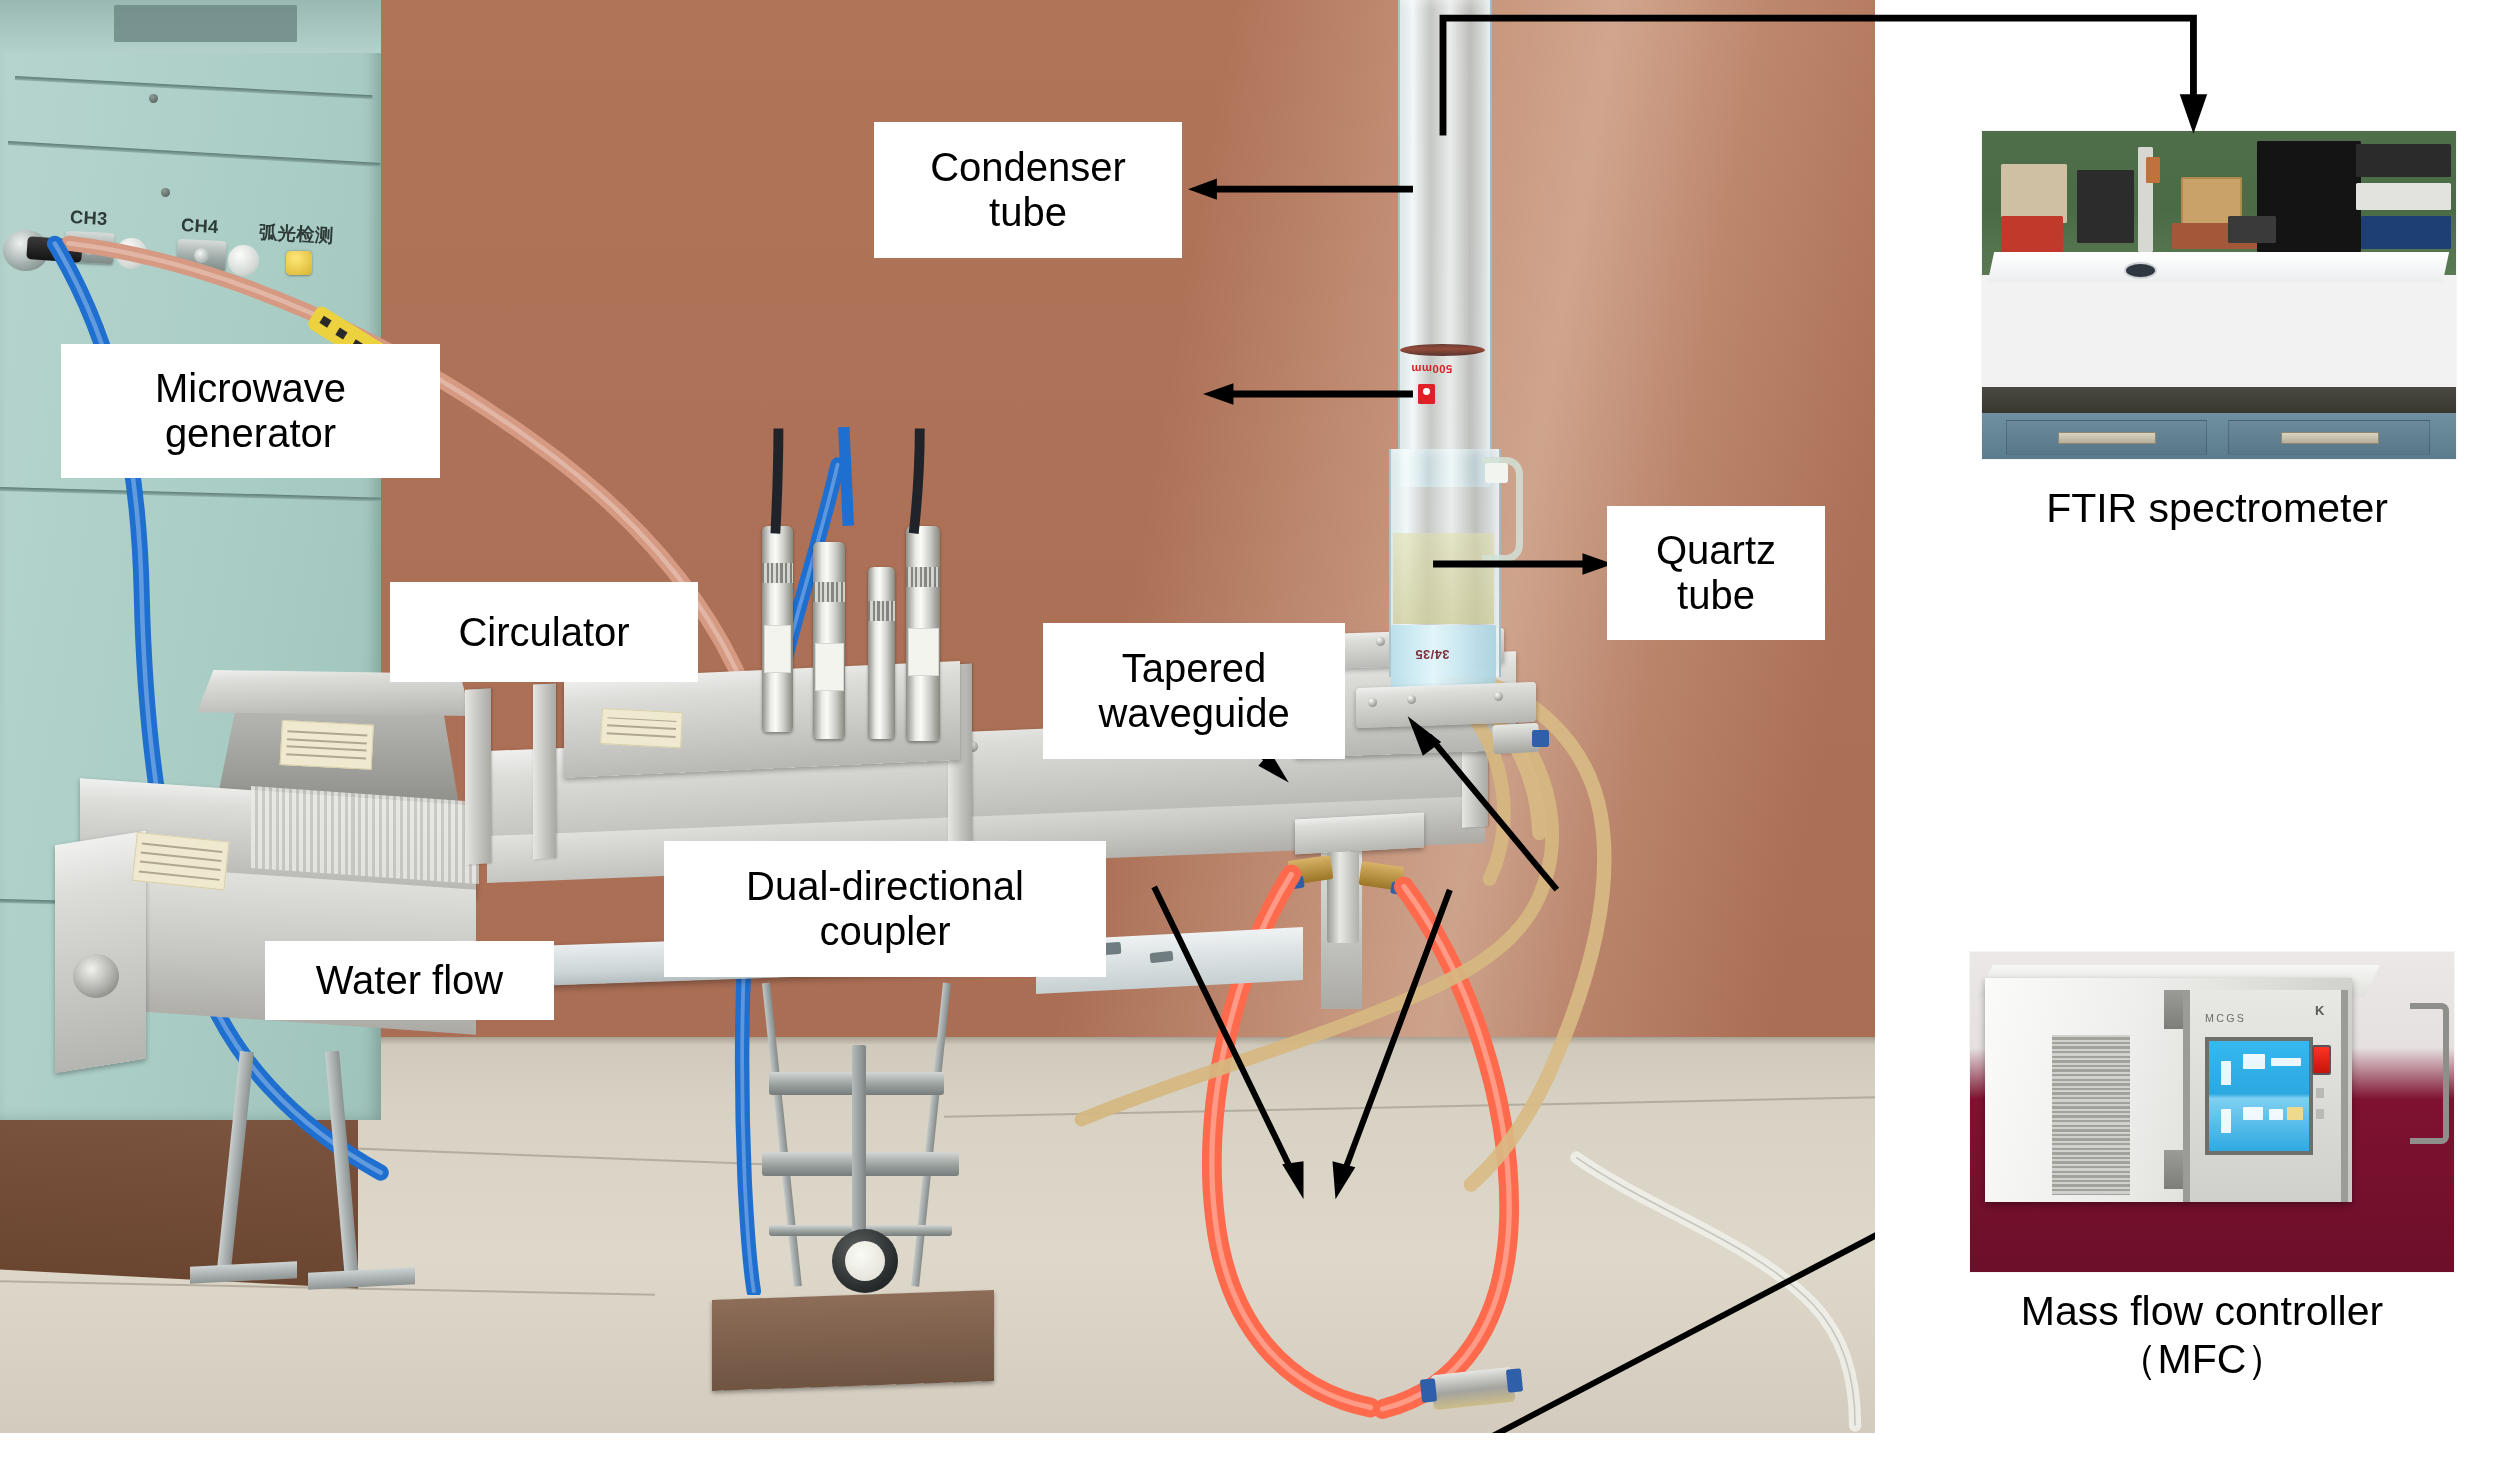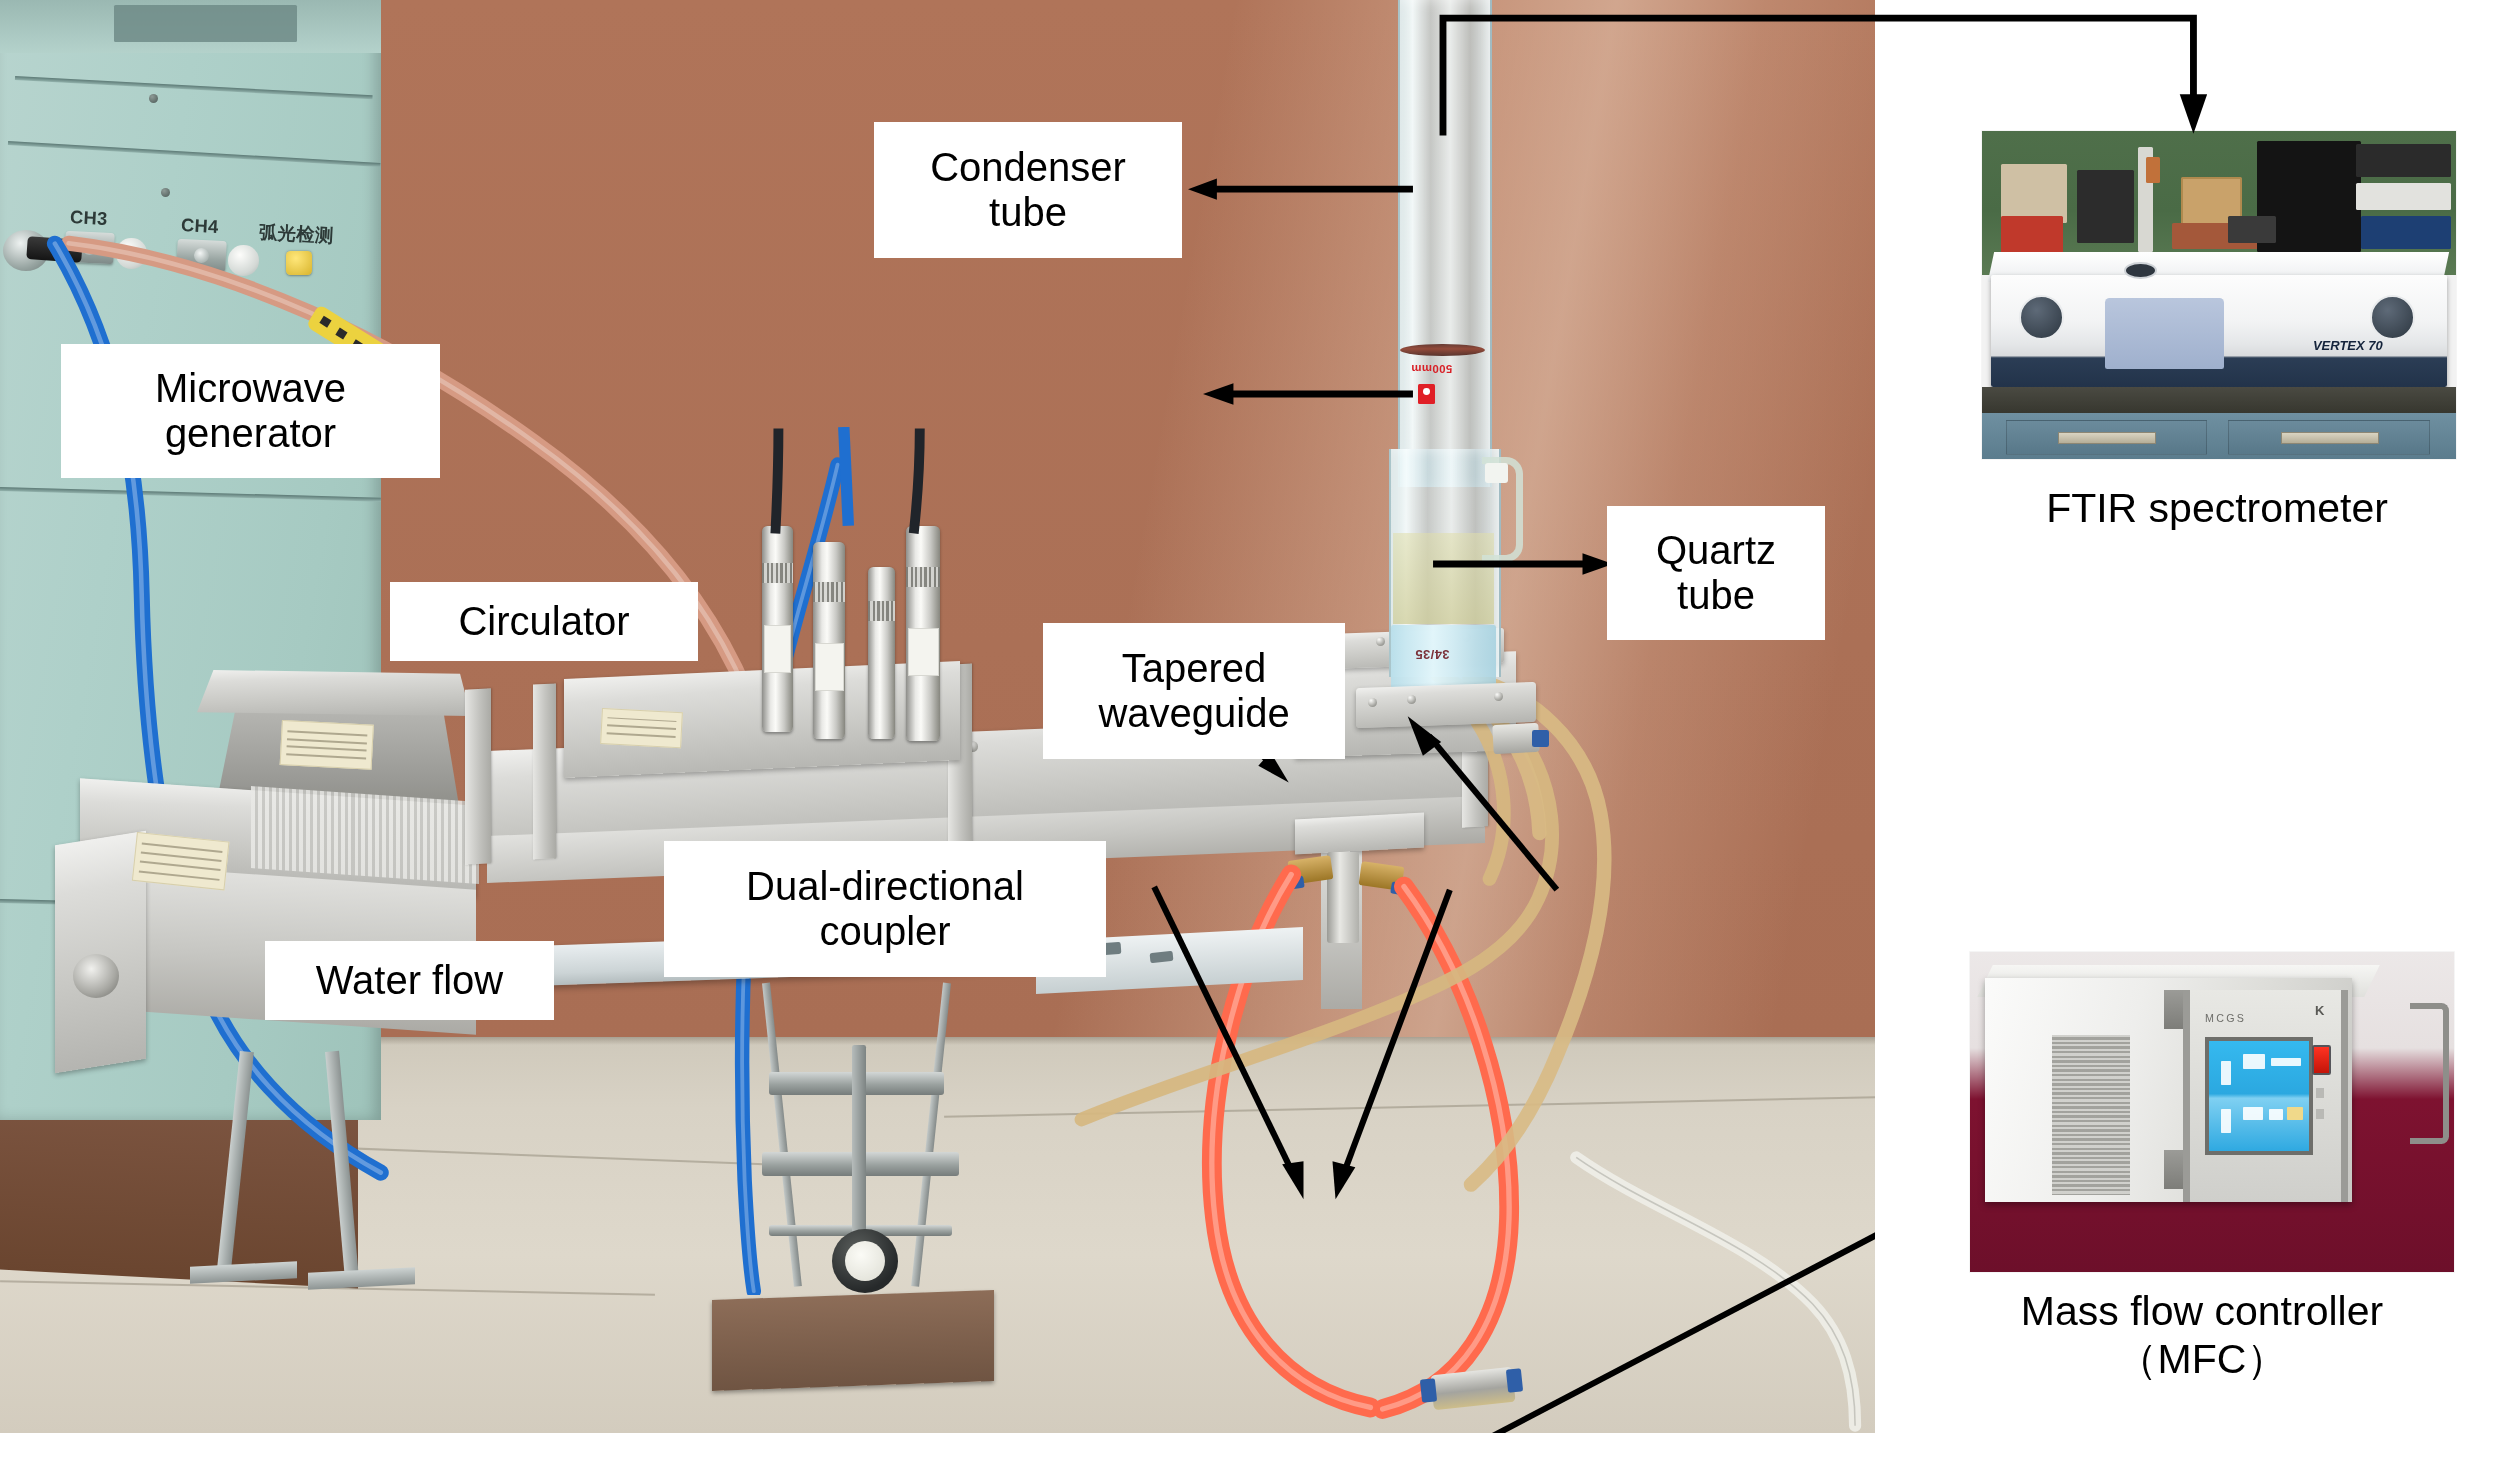--- a/index.html
+++ b/index.html
@@ -619,21 +619,21 @@
       <svg width="427" height="228" viewBox="0 0 560 300">
         <line x1="10" y1="290" x2="556" y2="4" stroke="#000" stroke-width="8"></line>
       </svg>
     </div>
 
   </div>
 
   <div class="callout" style="left:61px;top:344px;width:379px;height:134px;">Microwave
 generator</div>
 
-  <div class="callout" style="left:390px;top:582px;width:308px;height:79px;">Circulator</div>
+  <div class="callout" style="left:390px;top:582px;width:308px;height:100px;">Circulator</div>
 
   <div class="callout" style="left:265px;top:941px;width:289px;height:79px;">Water flow</div>
 
   <div class="callout" style="left:664px;top:841px;width:442px;height:136px;">Dual-directional
 coupler</div>
 
   <div class="callout" style="left:1043px;top:623px;width:302px;height:136px;">Tapered
 waveguide</div>
 
   <div class="callout" style="left:874px;top:122px;width:308px;height:136px;">Condenser
@@ -662,26 +662,20 @@
     <div class="ftir-clutter" style="left:34.5%;top:8%;width:3%;height:8%;background:#c1713a;border-radius:1.5px;"></div>
     <div class="ftir-clutter" style="left:42%;top:14%;width:12%;height:16%;background:#c9a26a;border:2.3px solid #b08a4e;"></div>
     <div class="ftir-clutter" style="left:40%;top:28%;width:20%;height:8%;background:#a4583a;"></div>
     <div class="ftir-clutter" style="left:58%;top:3%;width:22%;height:34%;background:#141414;"></div>
     <div class="ftir-clutter" style="left:79%;top:4%;width:20%;height:10%;background:#2b2b2b;"></div>
     <div class="ftir-clutter" style="left:79%;top:16%;width:20%;height:8%;background:#e2e2de;"></div>
     <div class="ftir-clutter" style="left:80%;top:26%;width:19%;height:10%;background:#1d3f73;"></div>
     <div class="ftir-clutter" style="left:52%;top:26%;width:10%;height:8%;background:#3a3a3a;"></div>
 
     <div class="ftir-lid"></div>
-    <div class="ftir-body">
-      <div class="ftir-port" style="left:6%;top:18%;"></div>
-      <div class="ftir-port" style="right:7%;top:18%;"></div>
-      <div class="ftir-hatch"></div>
-      <div class="ftir-brand">VERTEX 70</div>
-    </div>
     <div style="position:absolute;left:30%;top:40%;width:6%;height:4%;border-radius:50%;background:#2f3740;border:2.3px solid #cfd3d7;"></div>
     <div class="ftir-table"></div>
     <div class="ftir-drawers">
       <div class="ftir-drawer" style="left:5%;">
         <div class="ftir-handle"></div>
       </div>
       <div class="ftir-drawer" style="left:52%;">
         <div class="ftir-handle"></div>
       </div>
     </div>

